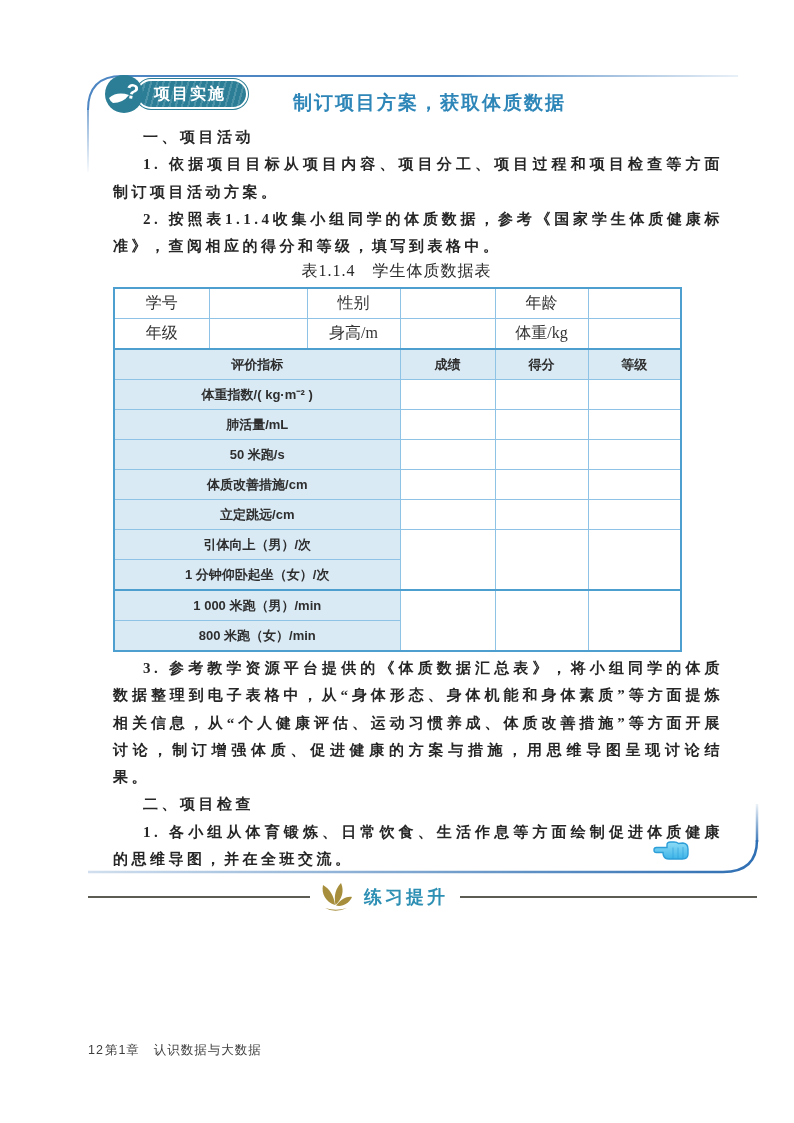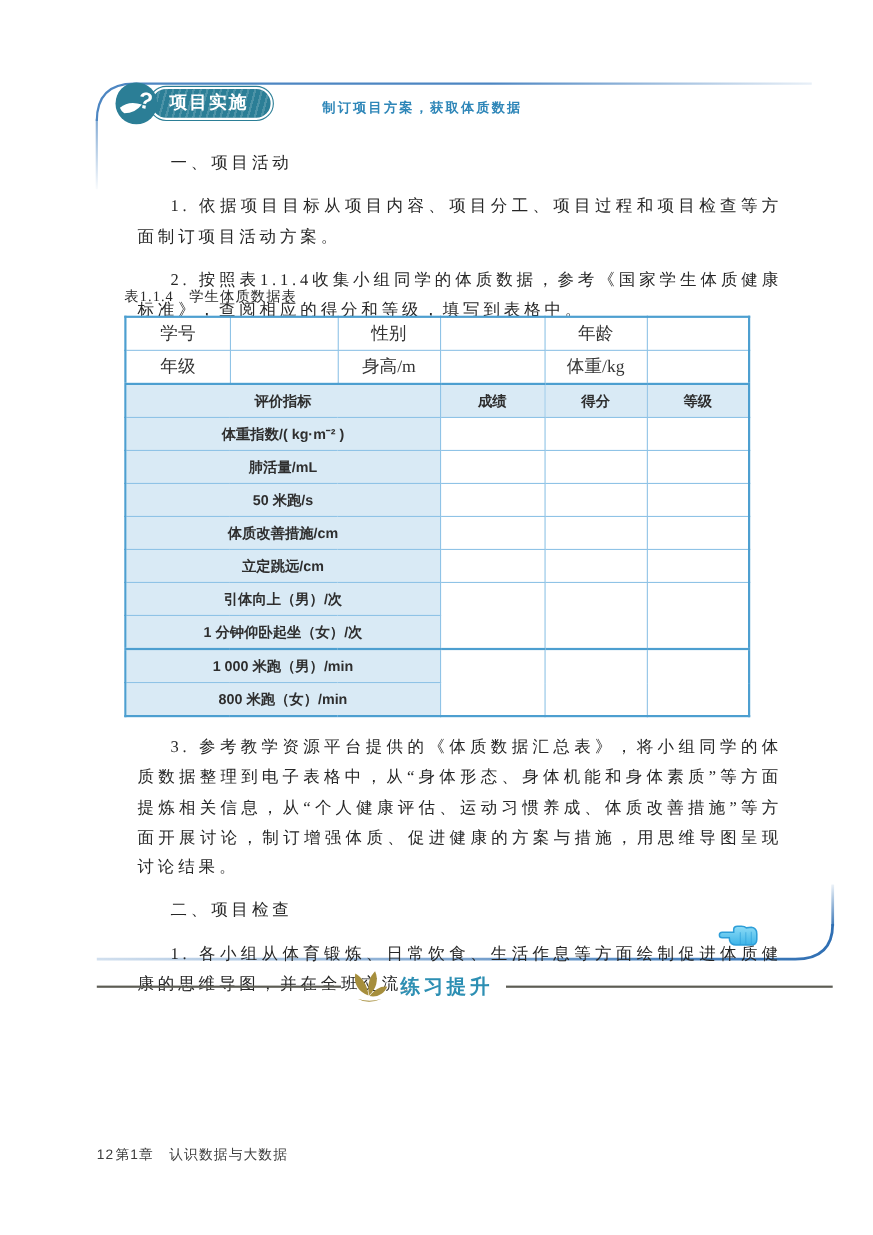--- a/index.html
+++ b/index.html
@@ -13,34 +13,34 @@
   .badge { position:absolute; left:104px; top:74px; display:flex; align-items:center; }
   .badge-circle { position:relative; z-index:2; width:40px; height:40px; margin-right:-8px; }
   .badge-pill {
     position:relative; z-index:1; height:26px; line-height:26px; padding:0 20px 0 16px;
     background:repeating-linear-gradient(105deg, rgba(255,255,255,0.16) 0 2px, rgba(255,255,255,0) 2px 6px), #2b7e96;
     border:2px solid #ffffff; box-shadow:0 0 0 1px #2b7e96; border-radius:16px;
     color:#ffffff; font-family:"Liberation Sans", sans-serif; font-weight:bold; font-size:16px; letter-spacing:2px;
   }
   .section-title {
     position:absolute; left:293px; top:90px;
-    font-family:"Liberation Sans", sans-serif; font-weight:bold; font-size:12px;
+    font-family:"Liberation Sans", sans-serif; font-weight:bold; font-size:19px;
     color:#2e86b8; letter-spacing:2px;
   }
 
   
   .bodytext { font-size:15px; line-height:27.3px; text-align:justify; letter-spacing:3.5px; color:#262626; }
-  .bodytext p { margin:12px; text-indent:2em; }
+  .bodytext p { margin:0; text-indent:2em;font-weight:bold; }
   .content1 { position:absolute; left:113px; top:124px; width:610px; }
   .content2 { position:absolute; left:113px; top:655px; width:610px; }
 
   
   .table-caption {
-    position:absolute; left:113px; top:261px; width:567px; text-align:left;
-    font-size:13px; color:#2a2a2a; letter-spacing:1px;
+    position:absolute; left:113px; top:261px; width:567px; text-align:center;
+    font-size:16px; color:#2a2a2a; letter-spacing:1px;
   }
   .ftable {
     position:absolute; left:113px; top:287px; width:567px;
     border-collapse:collapse; table-layout:fixed;
     border:2px solid #4d9fd0;
   }
   .ftable td { border:1px solid #8fc3e6; height:29px; text-align:center; padding:0; overflow:hidden; }
   .ftable td.lbl { font-size:16px; color:#333; }
   .ftable tr.hdr-row td, .ftable td.ind {
     background:#d9eaf5; font-family:"Liberation Sans", sans-serif;

